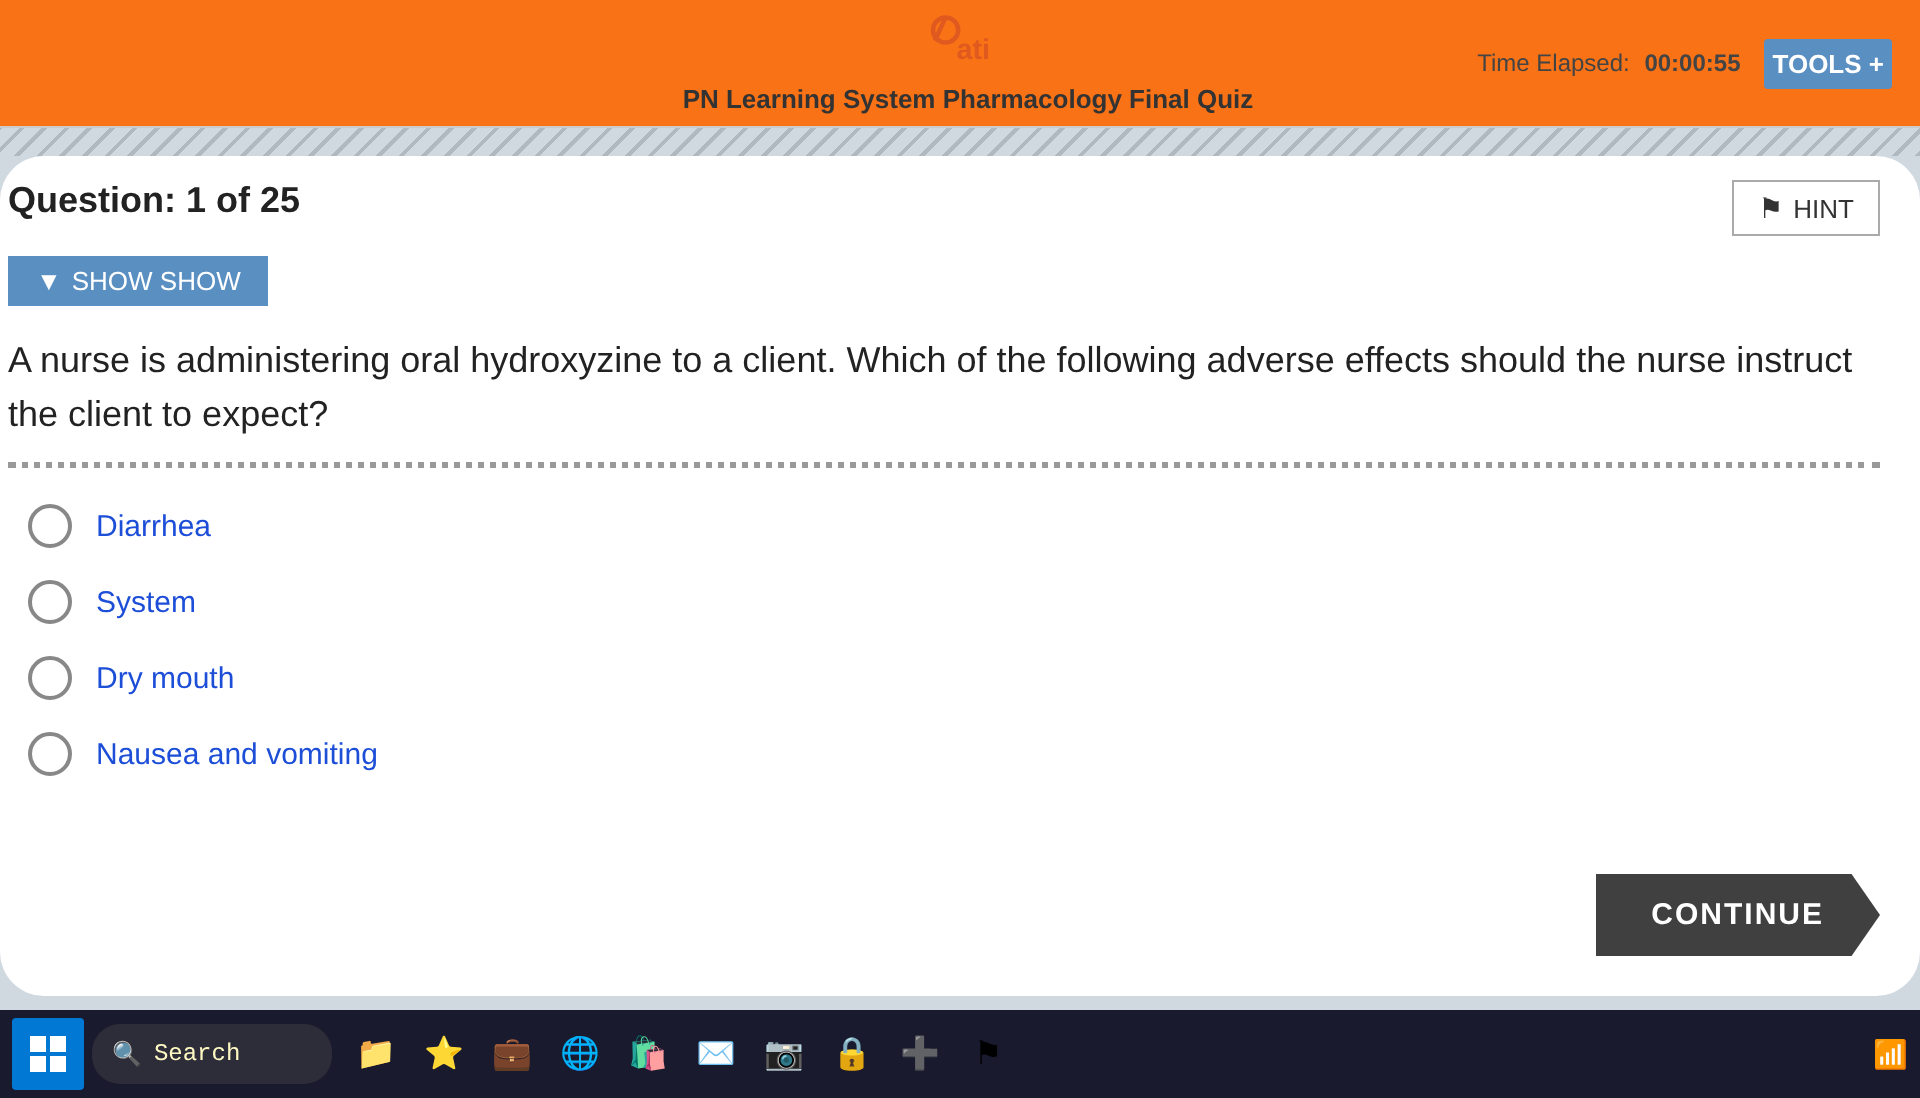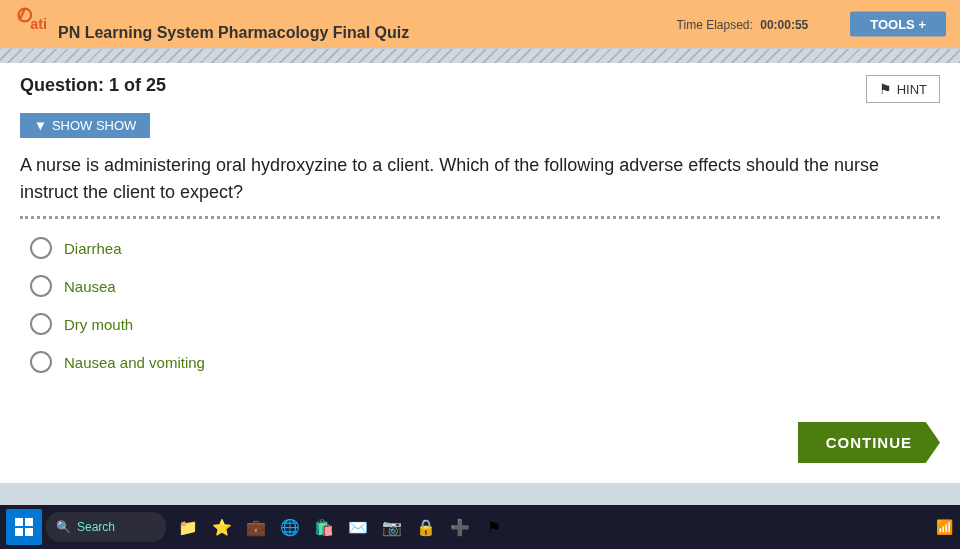--- a/index.html
+++ b/index.html
@@ -7,87 +7,88 @@
       font-family: Arial, sans-serif;
       background: #d0d8e0;
       width: 960px;
       height: 549px;
       overflow: hidden;
       position: relative;
     }
 
     
     .header {
-      background: #fdba74;
-      display: flex;
-      align-items: flex-end;
+      background: #f97316;
+      display: flex;
+      align-items: center;
       padding: 6px 14px;
       border-bottom: 1px solid #ccc;
       position: relative;
+      flex-direction: column;
     }
     .logo-area {
       display: flex;
       align-items: center;
       gap: 6px;
     }
     .logo-icon {
       width: 36px;
       height: 36px;
     }
     .header-title {
-      font-size: 16px;
+      font-size: 13px;
       font-weight: 600;
       color: #333;
       margin-left: 8px;
     }
     .header-right {
       position: absolute;
       right: 14px;
       top: 50%;
       transform: translateY(-50%);
       display: flex;
       align-items: center;
-      gap: 26px;
+      gap: 12px;
     }
     .time-elapsed {
       font-size: 12px;
       color: #444;
     }
     .tools-btn {
       background: #5a8fc2;
       color: white;
       border: none;
-      padding: 5px 20px;
+      padding: 5px 4px;
       font-size: 13px;
       font-weight: bold;
       cursor: pointer;
       border-radius: 2px;
-      margin-left: 16px;
     }
 
     
     .diagonal-stripe {
       background: repeating-linear-gradient(
         -45deg,
         #b0b8c0,
         #b0b8c0 2px,
         #d0d8e0 2px,
         #d0d8e0 8px
       );
       height: 14px;
       width: 100%;
     }
 
     
     .main-content {
       background: white;
       margin: 0;
-      padding: 12px 20px 16px 20px;
+      padding: 12px 20px 16px 4px;
       min-height: 420px;
       position: relative;
+      border-radius: 22px;
     }
 
     
     .question-header {
       display: flex;
       justify-content: space-between;
       align-items: flex-start;
       margin-bottom: 10px;
     }
     .question-number {
@@ -157,29 +158,29 @@
       width: 22px;
       height: 22px;
       border-radius: 50%;
       border: 2px solid #888;
       background: white;
       flex-shrink: 0;
       cursor: pointer;
     }
     .option-label {
       font-size: 15px;
-      color: #4d7c0f;
+      color: #1d4ed8;
     }
 
     
     .continue-btn {
       position: absolute;
       right: 20px;
       bottom: 20px;
-      background: #4d7c0f;
+      background: #404040;
       color: white;
       border: none;
       padding: 12px 28px;
       font-size: 15px;
       font-weight: bold;
       cursor: pointer;
       clip-path: polygon(0 0, 90% 0, 100% 50%, 90% 100%, 0 100%);
       letter-spacing: 1px;
     }
 
@@ -299,21 +300,21 @@
   
   <div class="answer-options">
 
     <div class="answer-option">
       <div class="radio-circle"></div>
       <span class="option-label">Diarrhea</span>
     </div>
 
     <div class="answer-option">
       <div class="radio-circle"></div>
-      <span class="option-label">Nausea</span>
+      <span class="option-label">System</span>
     </div>
 
     <div class="answer-option">
       <div class="radio-circle"></div>
       <span class="option-label">Dry mouth</span>
     </div>
 
     <div class="answer-option">
       <div class="radio-circle"></div>
       <span class="option-label">Nausea and vomiting</span>
@@ -330,21 +331,21 @@
   <div class="taskbar-start">
     <svg width="20" height="20" viewBox="0 0 20 20" fill="none">
       <rect x="1" y="1" width="8" height="8" fill="white"></rect>
       <rect x="11" y="1" width="8" height="8" fill="white"></rect>
       <rect x="1" y="11" width="8" height="8" fill="white"></rect>
       <rect x="11" y="11" width="8" height="8" fill="white"></rect>
     </svg>
   </div>
   <div class="taskbar-search">
     <span style="color:#aaa;">🔍</span>
-    <span style="color:#5eead4; font-size:12px;">Search</span>
+    <span style="color:#fef9c3; font-size:12px;font-family:Liberation Mono, monospace;">Search</span>
   </div>
   <div class="taskbar-icons">
     <div class="taskbar-icon" title="File Explorer">📁</div>
     <div class="taskbar-icon" title="Favorites">⭐</div>
     <div class="taskbar-icon" title="Teams">💼</div>
     <div class="taskbar-icon" title="Edge">🌐</div>
     <div class="taskbar-icon" title="Store">🛍️</div>
     <div class="taskbar-icon" title="Mail">✉️</div>
     <div class="taskbar-icon" title="Photos">📷</div>
     <div class="taskbar-icon" title="Security">🔒</div>

